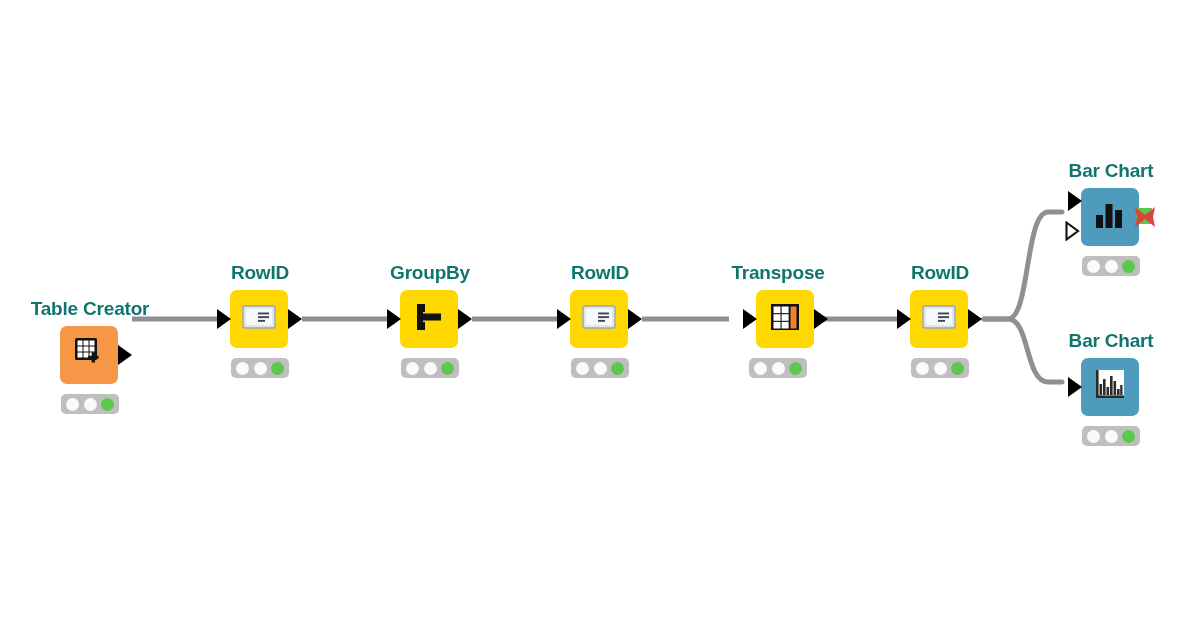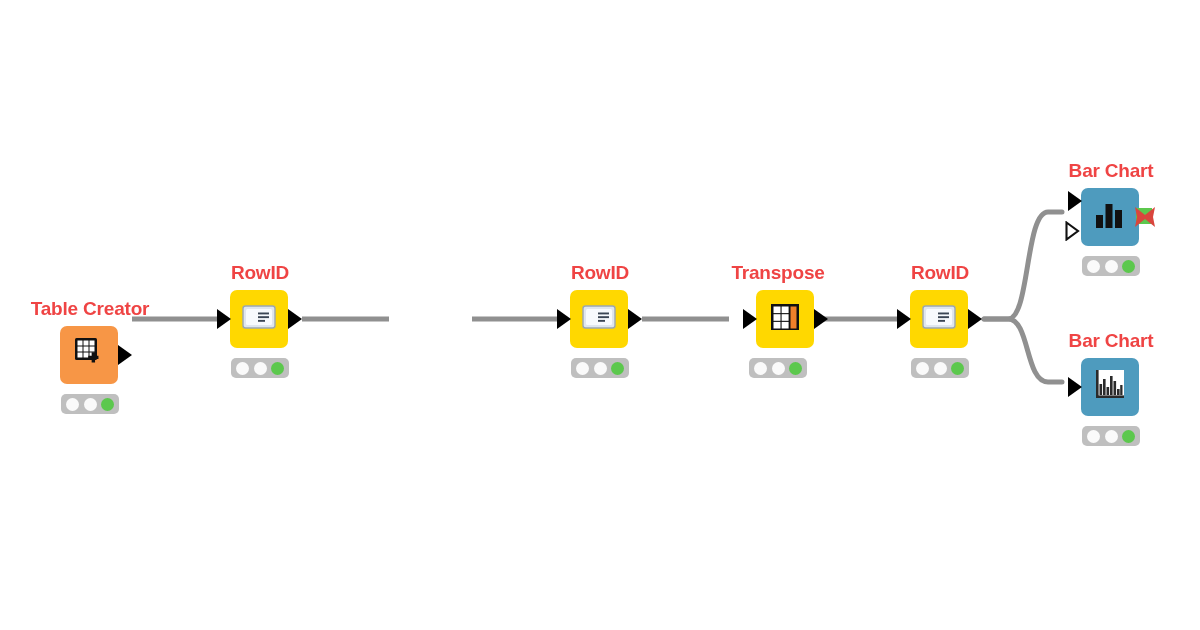--- a/index.html
+++ b/index.html
@@ -33,21 +33,21 @@
     width: 60px;
   }
   .node-label {
     position: absolute;
     left: 50%;
     transform: translateX(-50%);
     bottom: 64px;
     white-space: nowrap;
     font-size: 19px;
     font-weight: bold;
-    color: #ef4444;
+    color: #0f766e;
     letter-spacing: -0.2px;
     text-align: center;
   }
   .node-body {
     position: relative;
     width: 58px;
     height: 58px;
     border-radius: 7px;
     display: flex;
     align-items: center;
@@ -193,20 +193,42 @@
       <div class="port-in port-mid"></div>
       <div class="port-out port-mid"></div>
     </div>
     <div class="status">
       <span class="lamp"></span>
       <span class="lamp"></span>
       <span class="lamp green"></span>
     </div>
   </div>
 
+  <div class="node" style="left:400px; top:290px;">
+    <div class="node-label">GroupBy</div>
+    <div class="node-body yellow">
+      <span class="icon">
+        <svg width="34" height="34" viewBox="0 0 34 34">
+          <g fill="#111">
+            <rect x="5" y="4" width="8" height="8"></rect>
+            <rect x="5" y="22" width="8" height="8"></rect>
+            <rect x="5" y="11" width="6" height="12"></rect>
+            <rect x="11" y="13.5" width="18" height="7"></rect>
+          </g>
+        </svg>
+      </span>
+      <div class="port-in port-mid"></div>
+      <div class="port-out port-mid"></div>
+    </div>
+    <div class="status">
+      <span class="lamp"></span>
+      <span class="lamp"></span>
+      <span class="lamp green"></span>
+    </div>
+  </div>
 
   <div class="node" style="left:570px; top:290px;">
     <div class="node-label">RowID</div>
     <div class="node-body yellow">
       <span class="icon">
         <svg width="36" height="30" viewBox="0 0 36 30">
           <rect x="2" y="4" width="32" height="22" rx="2.5" fill="#dfe6ee" stroke="#9aa6b2" stroke-width="1.4"></rect>
           <rect x="5" y="7" width="26" height="16" rx="1.5" fill="#f7fafd"></rect>
           <g fill="#3b4654">
             <rect x="17" y="10.5" width="11" height="1.9"></rect>

